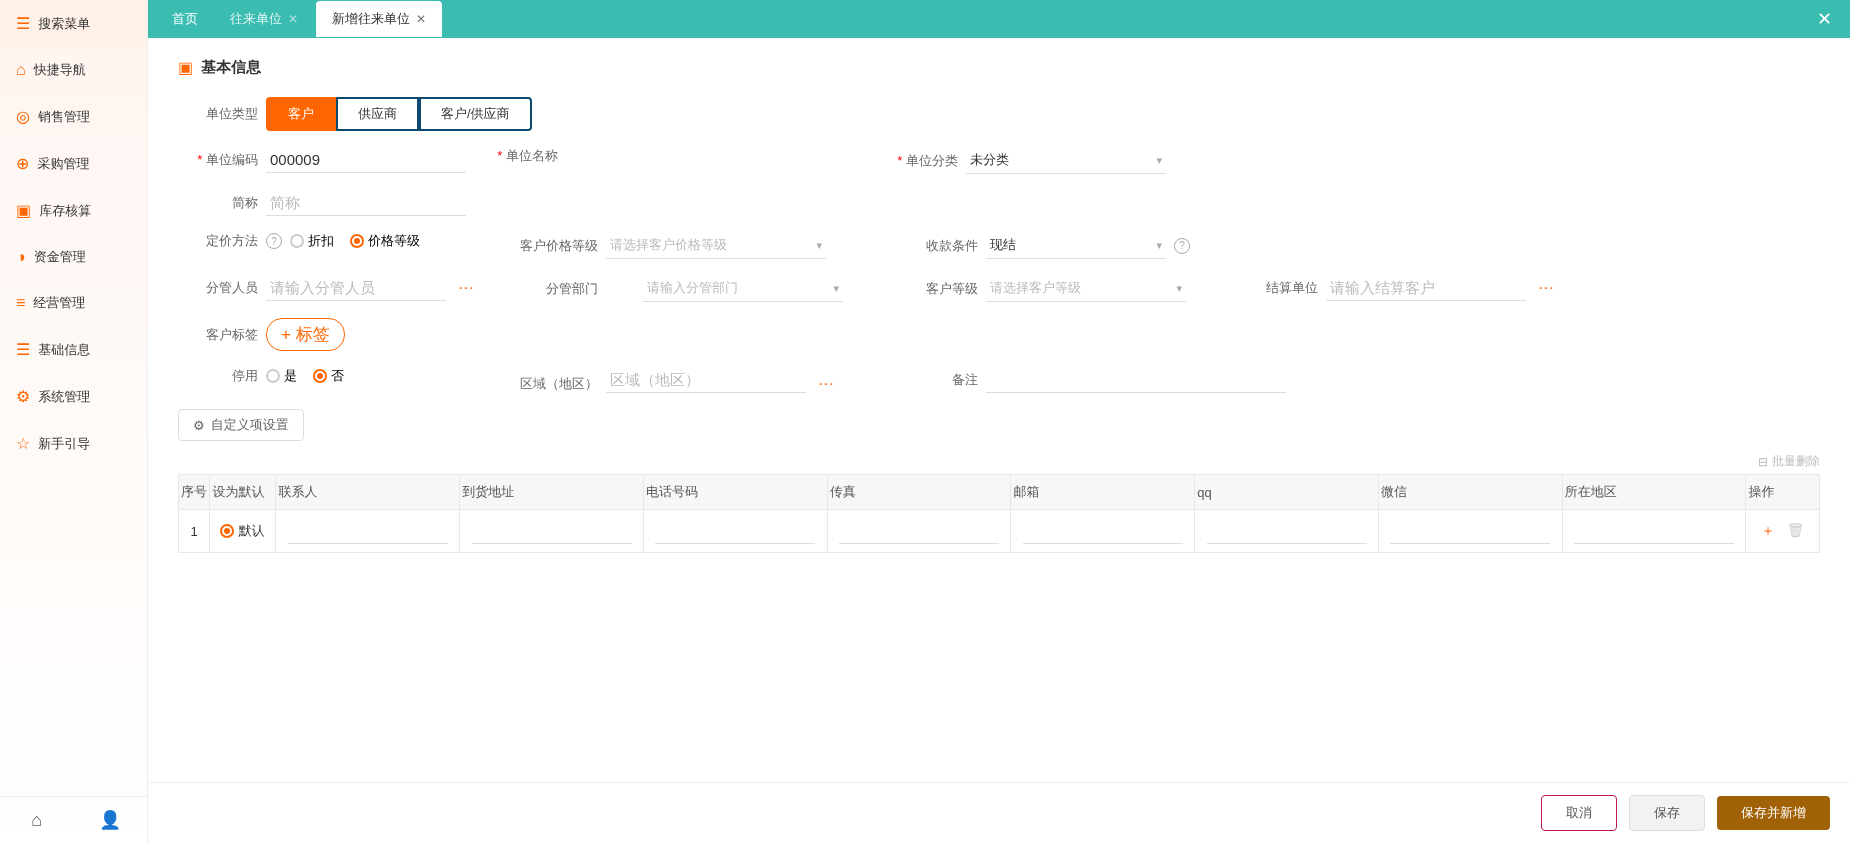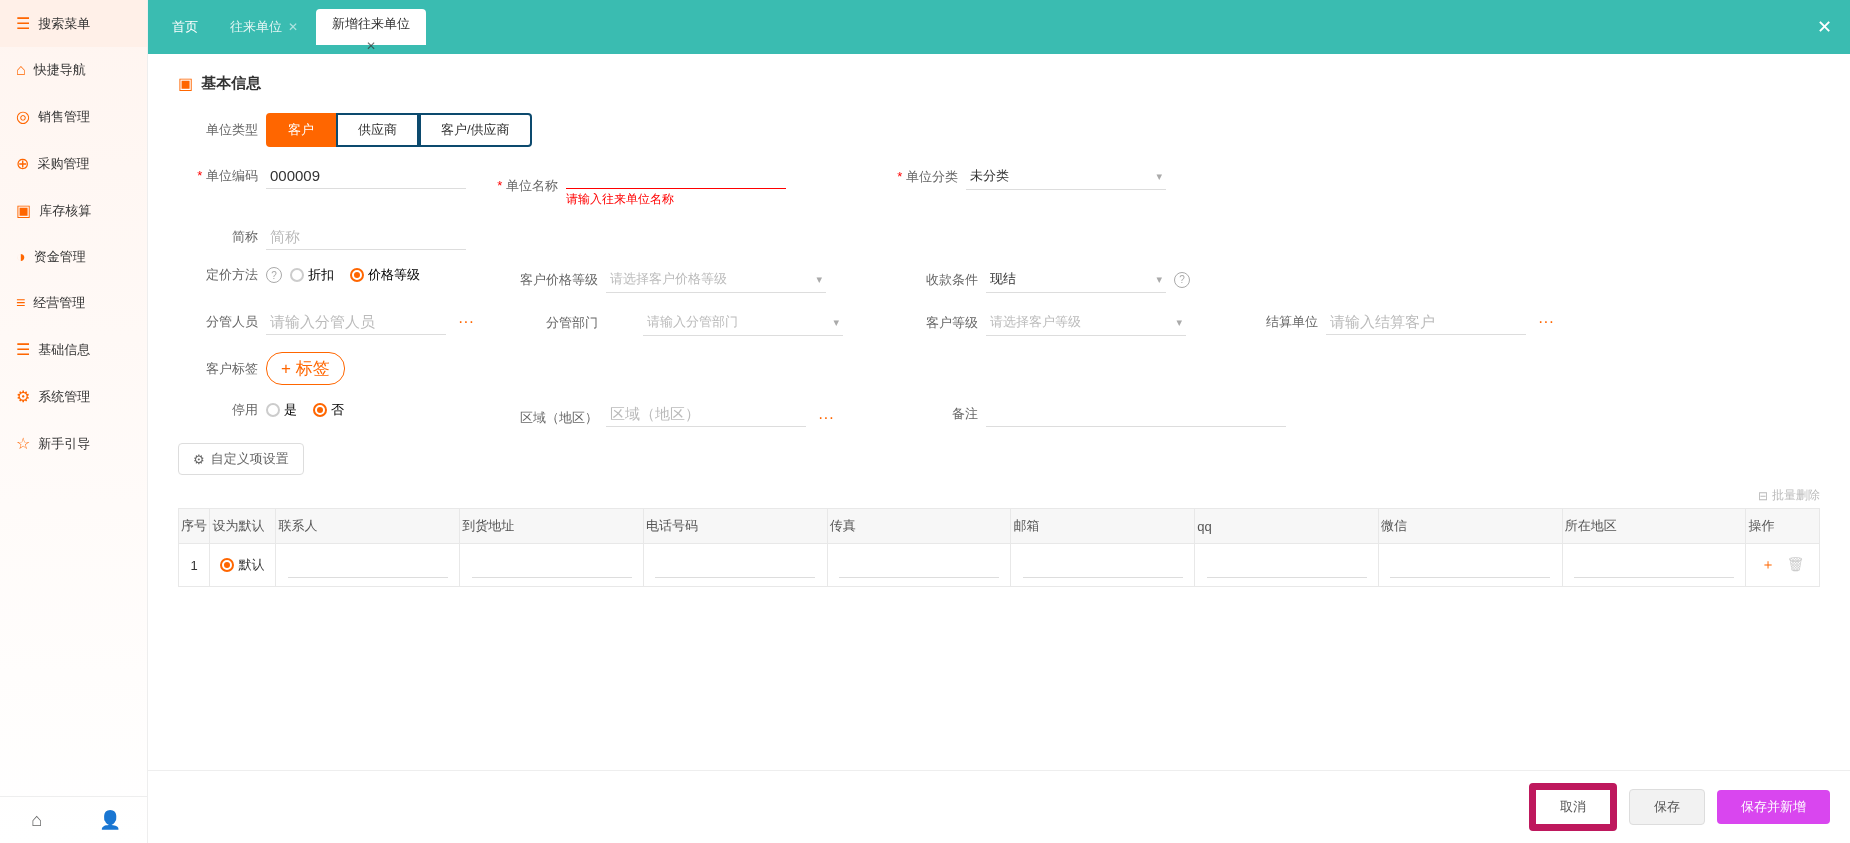--- a/index.html
+++ b/index.html
@@ -48,40 +48,39 @@
       display: flex;
       flex-direction: column;
       overflow: hidden;
     }
 
     
     .tab-bar {
       display: flex;
       align-items: center;
       background: #3abcb1;
-      height: 54px;
+      height: 38px;
       padding: 0 10px;
       gap: 2px;
     }
     .tab {
       display: flex;
       align-items: center;
       gap: 6px;
       padding: 6px 16px;
       border-radius: 4px 4px 0 0;
       cursor: pointer;
       color: rgba(255,255,255,0.85);
       font-size: 13px;
       height: 36px;
     }
     .tab.active {
       background: white;
       color: #333;
       font-weight: 500;
-      flex-direction: column;
     }
     .tab .close-icon { font-size: 12px; color: inherit; opacity: 0.7; }
     .tab-home { color: white; padding: 6px 14px; }
     .tab-spacer { flex: 1; }
     .tab-bar-close {
       color: white;
       font-size: 18px;
       cursor: pointer;
       padding: 0 8px;
     }
@@ -278,21 +277,21 @@
       display: flex;
       justify-content: flex-end;
       align-items: center;
       gap: 12px;
       padding: 12px 20px;
       border-top: 1px solid #eee;
       background: white;
     }
     .btn-cancel {
       padding: 8px 24px;
-      border: 7px solid #be185d;
+      border: 1px solid #be185d;
       border-radius: 4px;
       cursor: pointer;
       font-size: 13px;
       background: white;
       color: #555;
     }
     .btn-save {
       padding: 8px 24px;
       border: none;
       border-radius: 4px;
@@ -301,21 +300,21 @@
       background: #f2f2f2;
       color: #555;
       border: 1px solid #ddd;
     }
     .btn-save-new {
       padding: 8px 24px;
       border: none;
       border-radius: 4px;
       cursor: pointer;
       font-size: 13px;
-      background: #d946ef;
+      background: #a16207;
       color: white;
     }
 
     .field-wrapper { display: flex; flex-direction: column; }
 
     
     .content::-webkit-scrollbar { width: 6px; }
     .content::-webkit-scrollbar-thumb { background: #ddd; border-radius: 3px; }
 
     .table-action-icon { color: #ccc; cursor: pointer; font-size: 14px; margin: 0 4px; }
@@ -409,24 +408,20 @@
 
     <div class="form-row">
 
       <div class="form-field" style="flex:0 0 300px;">
         <span class="form-label required">单位编码</span>
         <input class="form-input" type="text" value="000009" style="">
       </div>
 
       <div class="form-field" style="flex:0 0 400px;">
         <span class="form-label required">单位名称</span>
-        <div class="field-wrapper">
-          <input class="form-input error" type="text" style="width: 220px;">
-          <span class="error-tip">请输入往来单位名称</span>
-        </div>
       </div>
 
       <div class="form-field">
         <span class="form-label required">单位分类</span>
         <div class="form-select" style="width:200px;">
           <span class="form-select-value">未分类</span>
           <span class="chevron">▾</span>
         </div>
       </div>
     </div>

